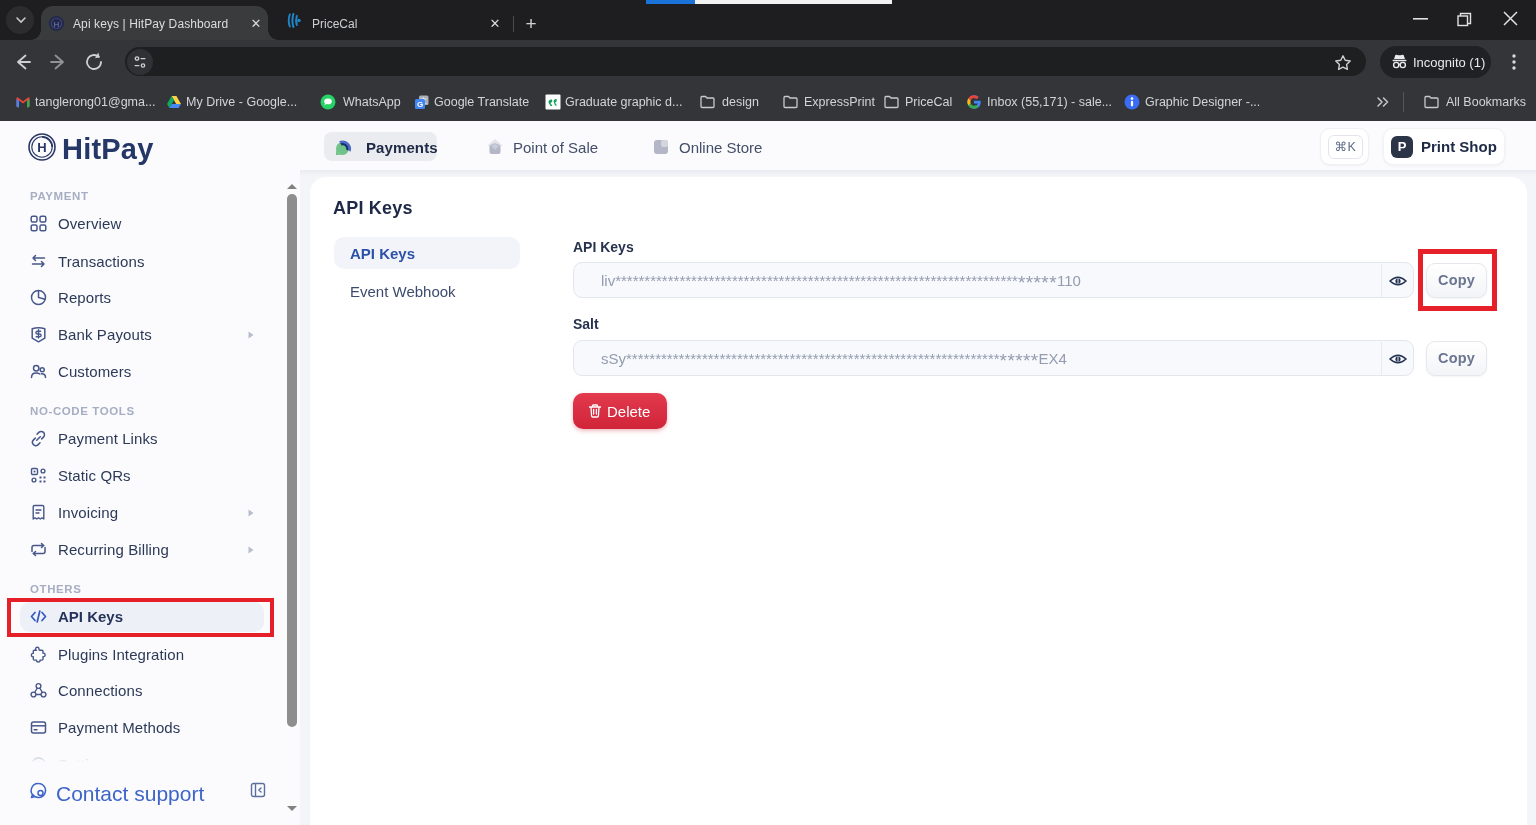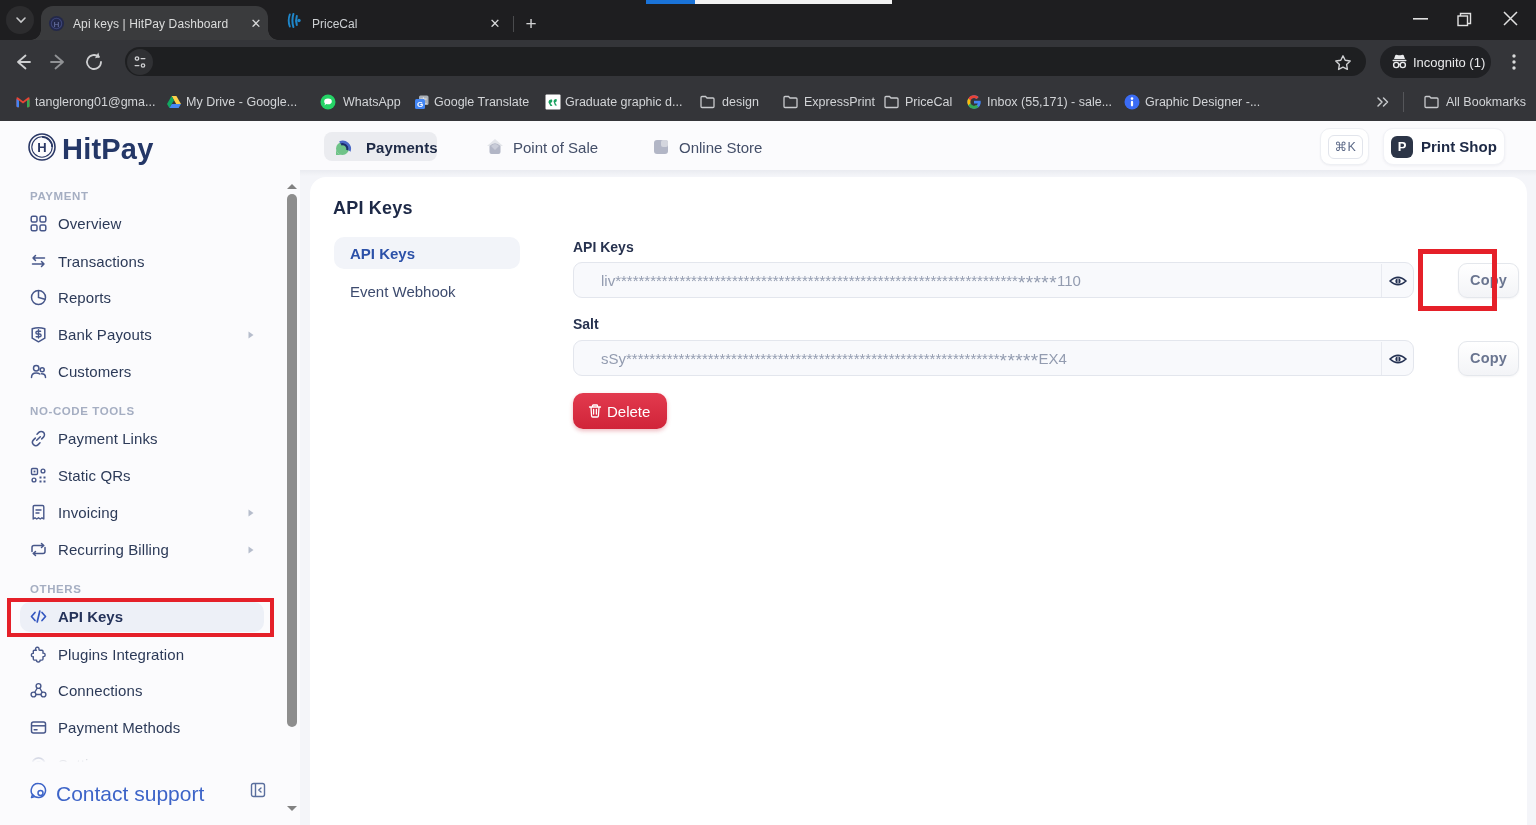--- a/index.html
+++ b/index.html
@@ -61,21 +61,21 @@
 #ctitle { position:absolute; left:333px; top:198px; font-size:18px; font-weight:bold; color:#1d2947; letter-spacing:0.2px; }
 #apidoc { position:absolute; left:1352px; top:189px; width:148px; height:36px; background:linear-gradient(#ffffff, #f6f7f9); border:1px solid #ecedf2; border-radius:10px; box-shadow:0 1px 2px rgba(30,40,70,0.05); font-size:15px; color:#5c6985; text-align:center; line-height:34px; }
 #subnav-active { position:absolute; left:334px; top:237px; width:186px; height:32px; background:#f2f4f9; border-radius:10px; }
 #subnav-active span { position:absolute; left:16px; top:8px; font-size:15px; font-weight:bold; color:#2c51a8; }
 #subnav2 { position:absolute; left:350px; top:283px; font-size:15px; color:#3d4b6e; }
 .flabel { position:absolute; left:573px; font-size:14px; font-weight:bold; color:#27324f; }
 .finput { position:absolute; left:573px; width:841px; height:36px; background:#f8f9fc; border:1px solid #e3e6ed; border-radius:9px; }
 .fdiv { position:absolute; left:807px; top:1px; width:1px; height:33px; background:#e8eaf0; }
 .ftext { position:absolute; left:11px; top:8px; font-size:15px; line-height:19px; color:#939cb0; white-space:nowrap;margin-left:16px; }
 .bigstars { font-size:19px; letter-spacing:0.4px; vertical-align:-3px; }
-.copybtn { position:absolute; left:1426px; width:61px; height:35px; background:linear-gradient(#ffffff, #f3f4f7); border:1px solid #e4e7ec; border-radius:9px; box-shadow:0 1px 2px rgba(30,40,70,0.05); font-size:14.5px; font-weight:bold; color:#6a7590; text-align:center; line-height:33px; letter-spacing:0.2px;margin-left:32px; }
+.copybtn { position:absolute; left:1426px; width:61px; height:35px; background:linear-gradient(#ffffff, #f3f4f7); border:1px solid #e4e7ec; border-radius:9px; box-shadow:0 1px 2px rgba(30,40,70,0.05); font-size:14.5px; font-weight:bold; color:#6a7590; text-align:center; line-height:33px; letter-spacing:0.2px; }
 #delete { position:absolute; left:573px; top:393px; width:94px; height:36px; background:linear-gradient(#e23a4e, #d02439); border-radius:10px; box-shadow:0 2px 4px rgba(200,30,50,0.3); }
 #delete span { position:absolute; left:34px; top:10px; font-size:15px; font-weight:normal; color:#fff; }
 
 
 .redrect { position:absolute; border:5px solid #e52029; z-index:30; }
 #red1 { left:7px; top:598px; width:267px; height:39px; border-width:4px; }
 #red2 { left:1418px; top:249px; width:79px; height:62px; }
 </style>
 </head>
 <body>

